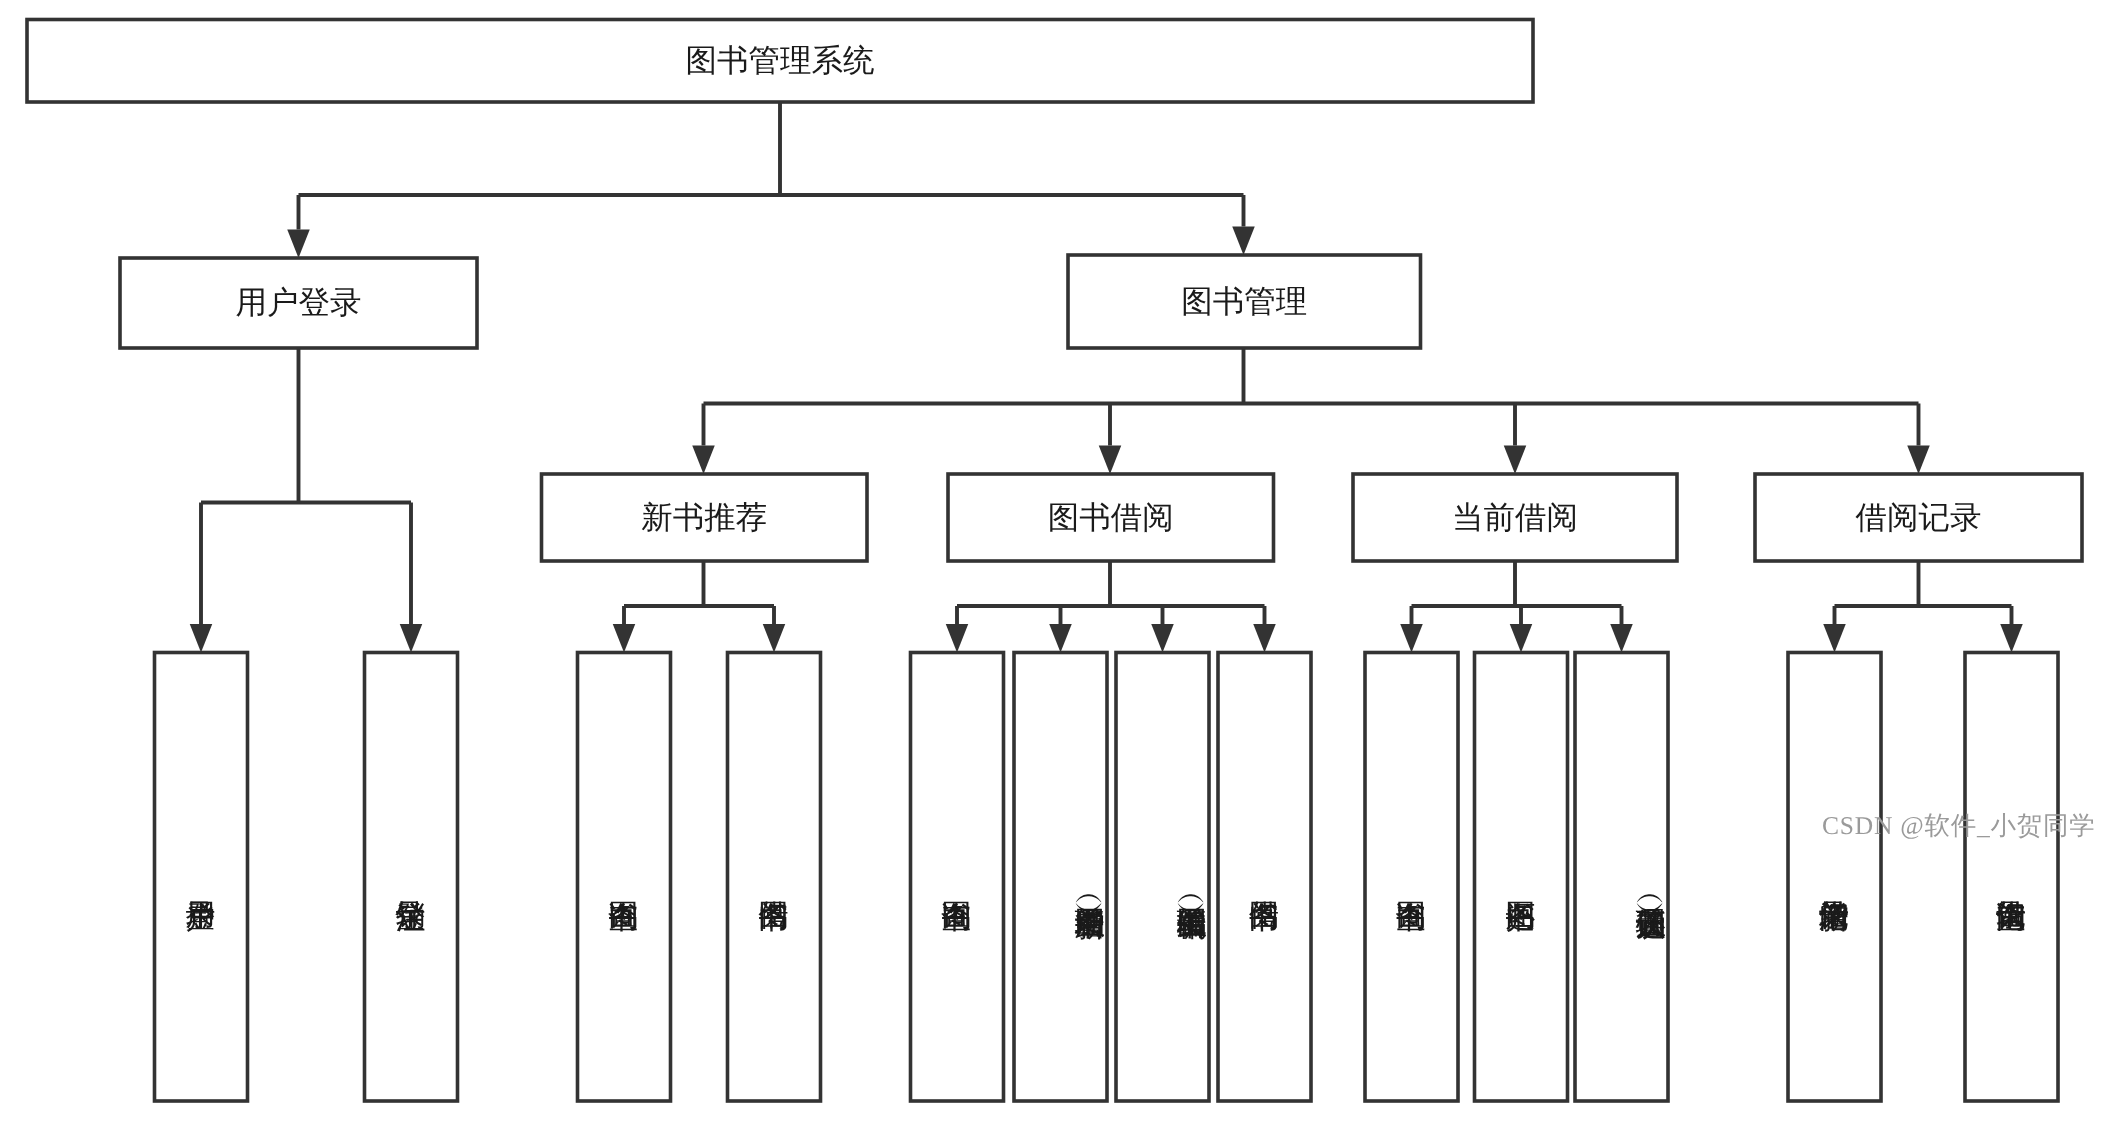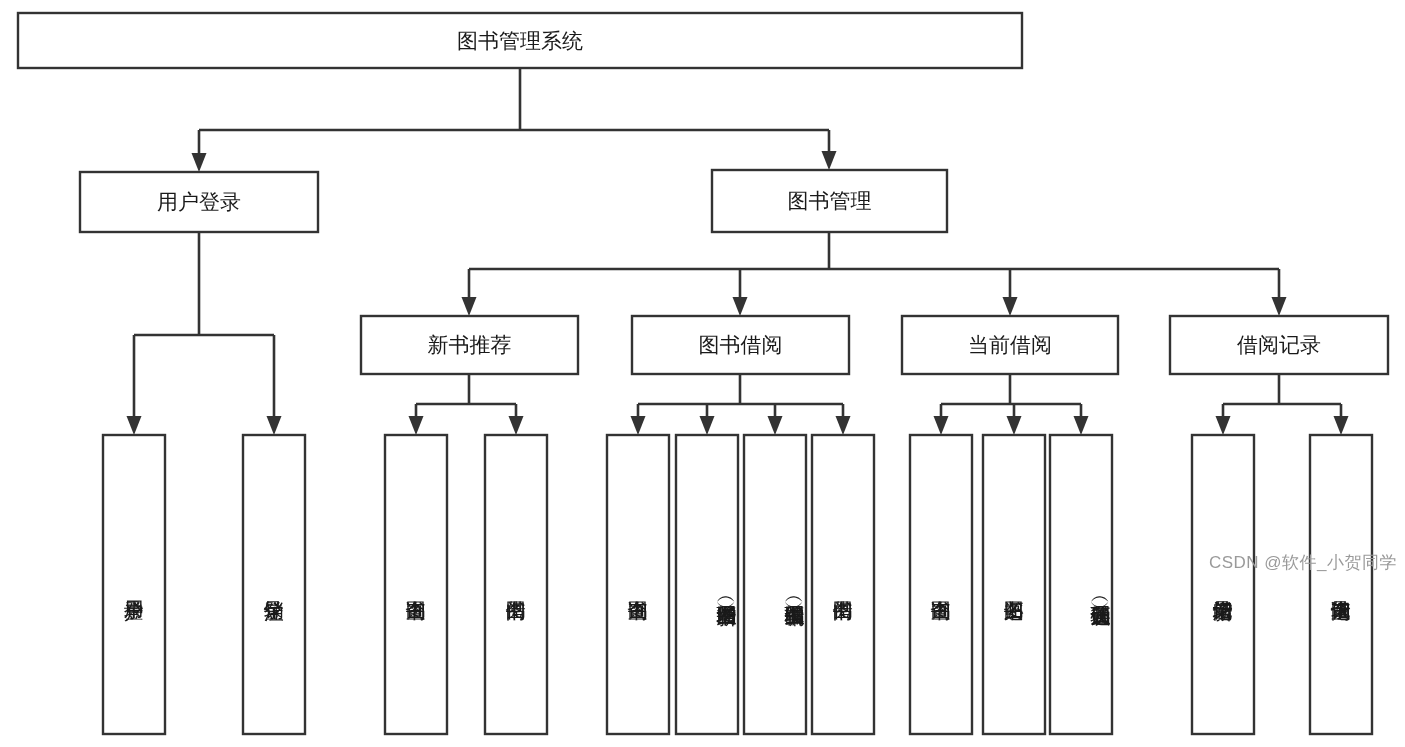--- a/index.html
+++ b/index.html
@@ -46,22 +46,22 @@
   .node-label-h {
     font-family: "DejaVu Sans", "Liberation Sans", sans-serif;
     font-size: 21px;
     fill: #1a1a1a;
     text-anchor: middle;
     dominant-baseline: middle;
   }
   .watermark {
     position: absolute;
     right: 8px;
-    bottom: 4px;
-    font-family: Liberation Sans, sans-serif;
+    bottom: 16px;
+    font-family: Liberation Serif, serif;
     font-size: 17px;
     color: #9a9a9a;
     white-space: nowrap;
     letter-spacing: 0.5px;
   }
   
   .vlabel {
     position: absolute;
     font-family: "DejaVu Sans", "Liberation Sans", sans-serif;
     font-size: 20px;

